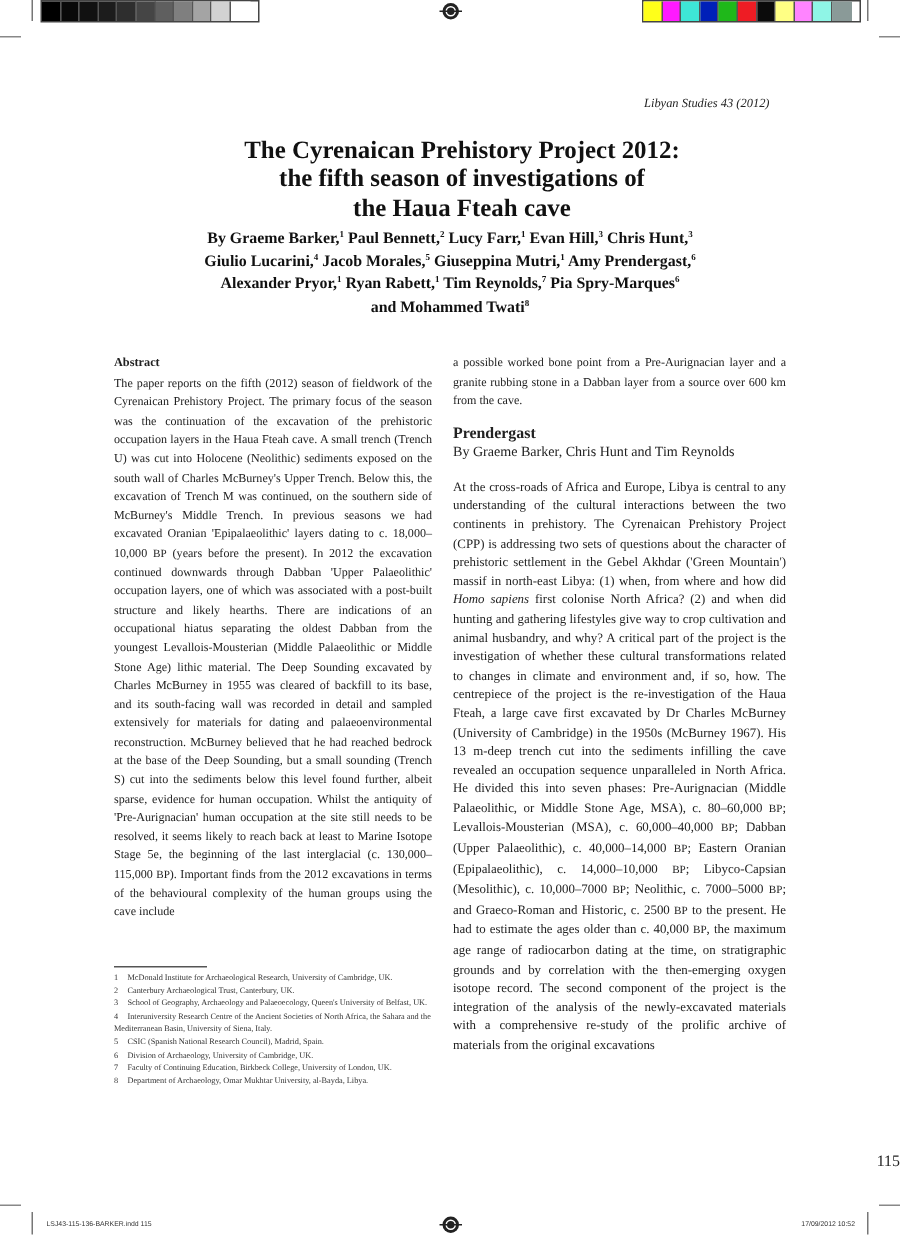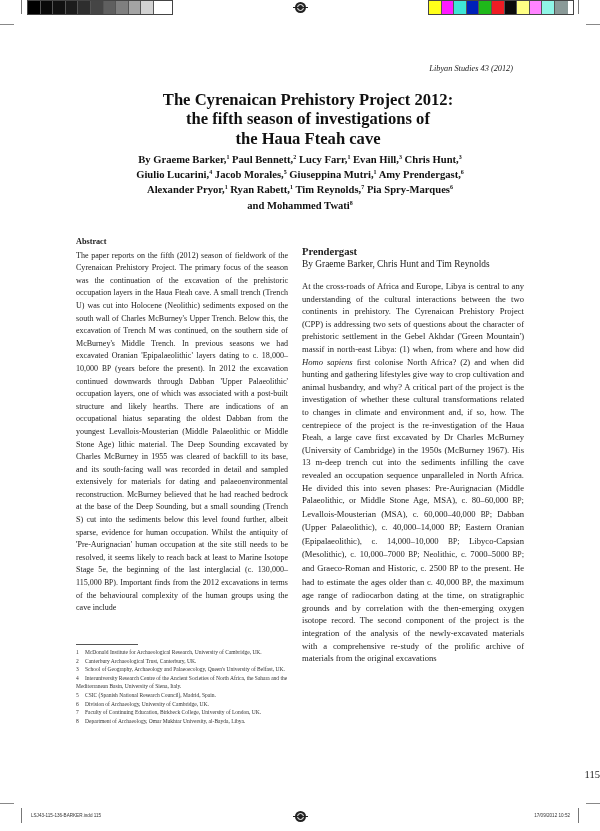--- a/index.html
+++ b/index.html
@@ -89,20 +89,21 @@
     <div><span class="fn-num">2</span><span>Canterbury Archaeological Trust, Canterbury, UK.</span></div>
     <div><span class="fn-num">3</span><span>School of Geography, Archaeology and Palaeoecology, Queen's University of Belfast, UK.</span></div>
     <div><span class="fn-num">4</span><span>Interuniversity Research Centre of the Ancient Societies of North Africa, the Sahara and the Mediterranean Basin, University of Siena, Italy.</span></div>
     <div><span class="fn-num">5</span><span>CSIC (Spanish National Research Council), Madrid, Spain.</span></div>
     <div><span class="fn-num">6</span><span>Division of Archaeology, University of Cambridge, UK.</span></div>
     <div><span class="fn-num">7</span><span>Faculty of Continuing Education, Birkbeck College, University of London, UK.</span></div>
     <div><span class="fn-num">8</span><span>Department of Archaeology, Omar Mukhtar University, al-Bayda, Libya.</span></div>
   </div>
 
 <div class="col col-right">
+  <div>a possible worked bone point from a Pre-Aurignacian layer and a granite rubbing stone in a Dabban layer from a source over 600 km from the cave.</div>
   <div class="intro-head">Prendergast</div>
   <div class="intro-by">By Graeme Barker, Chris Hunt and Tim Reynolds</div>
   <div class="body"><span>At the cross-roads of Africa and Europe, Libya is central to any understanding of the cultural interactions between the two continents in prehistory. The Cyrenaican Prehistory Project (CPP) is addressing two sets of questions about the character of prehistoric settlement in the Gebel Akhdar ('Green Mountain') massif in north-east Libya: (1) when, from where and how did </span><i>Homo sapiens</i><span> first colonise North Africa? (2) and when did hunting and gathering lifestyles give way to crop cultivation and animal husbandry, and why? A critical part of the project is the investigation of whether these cultural transformations related to changes in climate and environment and, if so, how. The centrepiece of the project is the re-investigation of the Haua Fteah, a large cave first excavated by Dr Charles McBurney (University of Cambridge) in the 1950s (McBurney 1967). His 13 m-deep trench cut into the sediments infilling the cave revealed an occupation sequence unparalleled in North Africa. He divided this into seven phases: Pre-Aurignacian (Middle Palaeolithic, or Middle Stone Age, MSA), c. 80–60,000 </span><span class="sc">BP</span><span>; Levallois-Mousterian (MSA), c. 60,000–40,000 </span><span class="sc">BP</span><span>; Dabban (Upper Palaeolithic), c. 40,000–14,000 </span><span class="sc">BP</span><span>; Eastern Oranian (Epipalaeolithic), c. 14,000–10,000 </span><span class="sc">BP</span><span>; Libyco-Capsian (Mesolithic), c. 10,000–7000 </span><span class="sc">BP</span><span>; Neolithic, c. 7000–5000 </span><span class="sc">BP</span><span>; and Graeco-Roman and Historic, c. 2500 </span><span class="sc">BP</span><span> to the present. He had to estimate the ages older than c. 40,000 </span><span class="sc">BP</span><span>, the maximum age range of radiocarbon dating at the time, on stratigraphic grounds and by correlation with the then-emerging oxygen isotope record. The second component of the project is the integration of the analysis of the newly-excavated materials with a comprehensive re-study of the prolific archive of materials from the original excavations</span></div>
 </div>
 
 <div class="pageno">115</div>
 
 <div class="hline" style="left:0;top:803px;width:14px;"></div>
 <div class="hline" style="left:586px;top:803px;width:14px;"></div>
 <div class="vline" style="left:21px;top:808px;height:15px;"></div>

